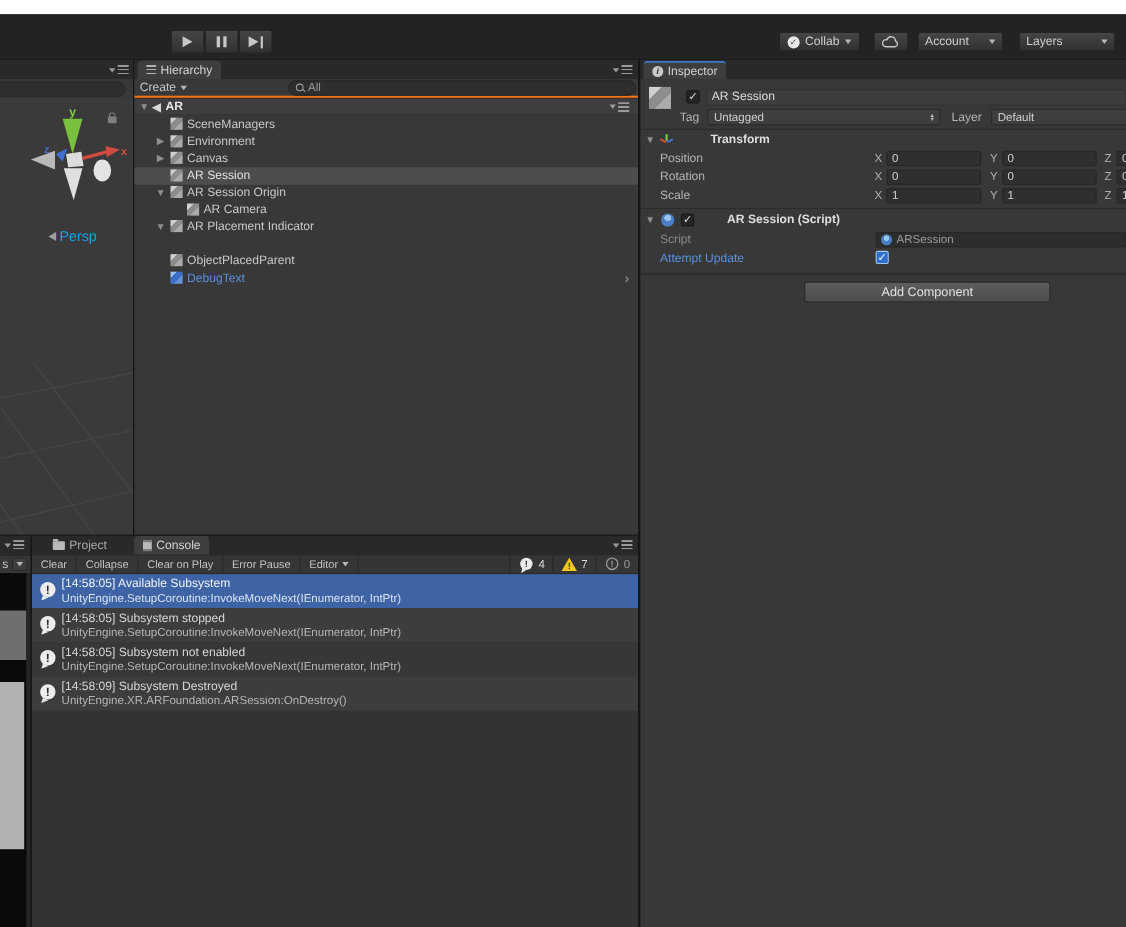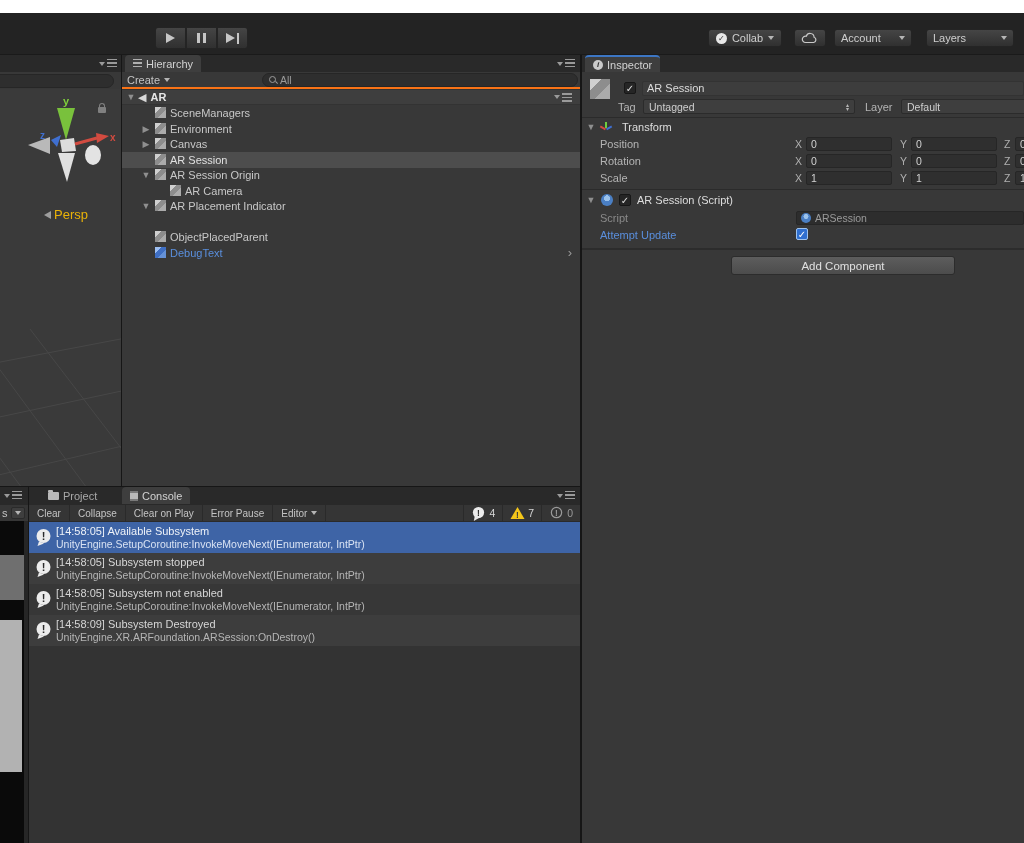--- a/index.html
+++ b/index.html
@@ -89,21 +89,21 @@
   .field { position:absolute; top:1px; height:14px; background:#2f2f2f; border:1px solid #262626; border-radius:2px;
     font-size:10.5px; line-height:12px; padding-left:4px; color:#d2d2d2; }
   .axis-lbl { position:absolute; top:2px; color:#b0b0b0; font-size:10.5px; }
   .dropdown { position:absolute; top:0; height:15px; background:#3e3e3e; border:1px solid #2b2b2b; border-radius:2px;
     display:flex; align-items:center; padding:0 5px; color:#cfcfcf; font-size:10.5px; }
   .dropdown .spread { flex:1; }
   .updn { display:flex; flex-direction:column; line-height:4px; font-size:6px; color:#b5b5b5; }
   .chk { width:12px; height:12px; background:#252525; border:1px solid #171717; border-radius:2px;
     color:#e0e0e0; font-size:10px; line-height:11px; text-align:center; }
   .chk.blue { background:#2f6fd0; border:1px solid #9ec3ee; color:#fff; }
-  .sect-title { font-weight:normal; color:#dedede; }
+  .sect-title { font-weight:bold; color:#dedede;margin-left:24px; }
   .divider { position:absolute; left:0; width:100%; height:1px; background:#2b2b2b; }
   .axis3-icon { display:inline-block; position:relative; width:13px; height:13px; }
   .axis3-icon i { position:absolute; display:block; }
   .addcomp { position:absolute; left:149px; top:201px; width:224px; height:19px;
     background:linear-gradient(#5d5d5d,#4c4c4c); border:1px solid #2c2c2c; border-radius:3px;
     color:#e0e0e0; display:flex; align-items:center; justify-content:center; font-size:11.5px; }
   .script-icon { display:inline-block; width:12px; height:12px; border-radius:50%;
     background:radial-gradient(circle at 50% 35%, #9cc3ec 0 30%, #4a7fc4 31% 100%); }
 
   
@@ -133,21 +133,21 @@
   .crow.sel .l2 { color:#d8e2f3; }
   .crow.a { background:#3d3d3d; }
   .crow.b { background:#373737; }
   .bubble { position:absolute; left:6px; top:6px; }
 
   
   .vdiv { background:#161616; }
   .hdiv { background:#161616; }
 
   .bold { font-weight:bold; }
-  .persp { position:absolute; left:44px; top:118px; color:#eab308; font-size:13px; display:flex; align-items:center; gap:3px; }
+  .persp { position:absolute; left:44px; top:118px; color:#0ea5e9; font-size:13px; display:flex; align-items:center; gap:3px; }
   .chevL { width:0; height:0; border-right:7px solid #9d9d9d; border-top:4.5px solid transparent; border-bottom:4.5px solid transparent; }
 </style>
 </head>
 <body>
 
 <div id="root">
 
   <div class="abs top-white"></div>
 
   <div class="abs main-toolbar">

